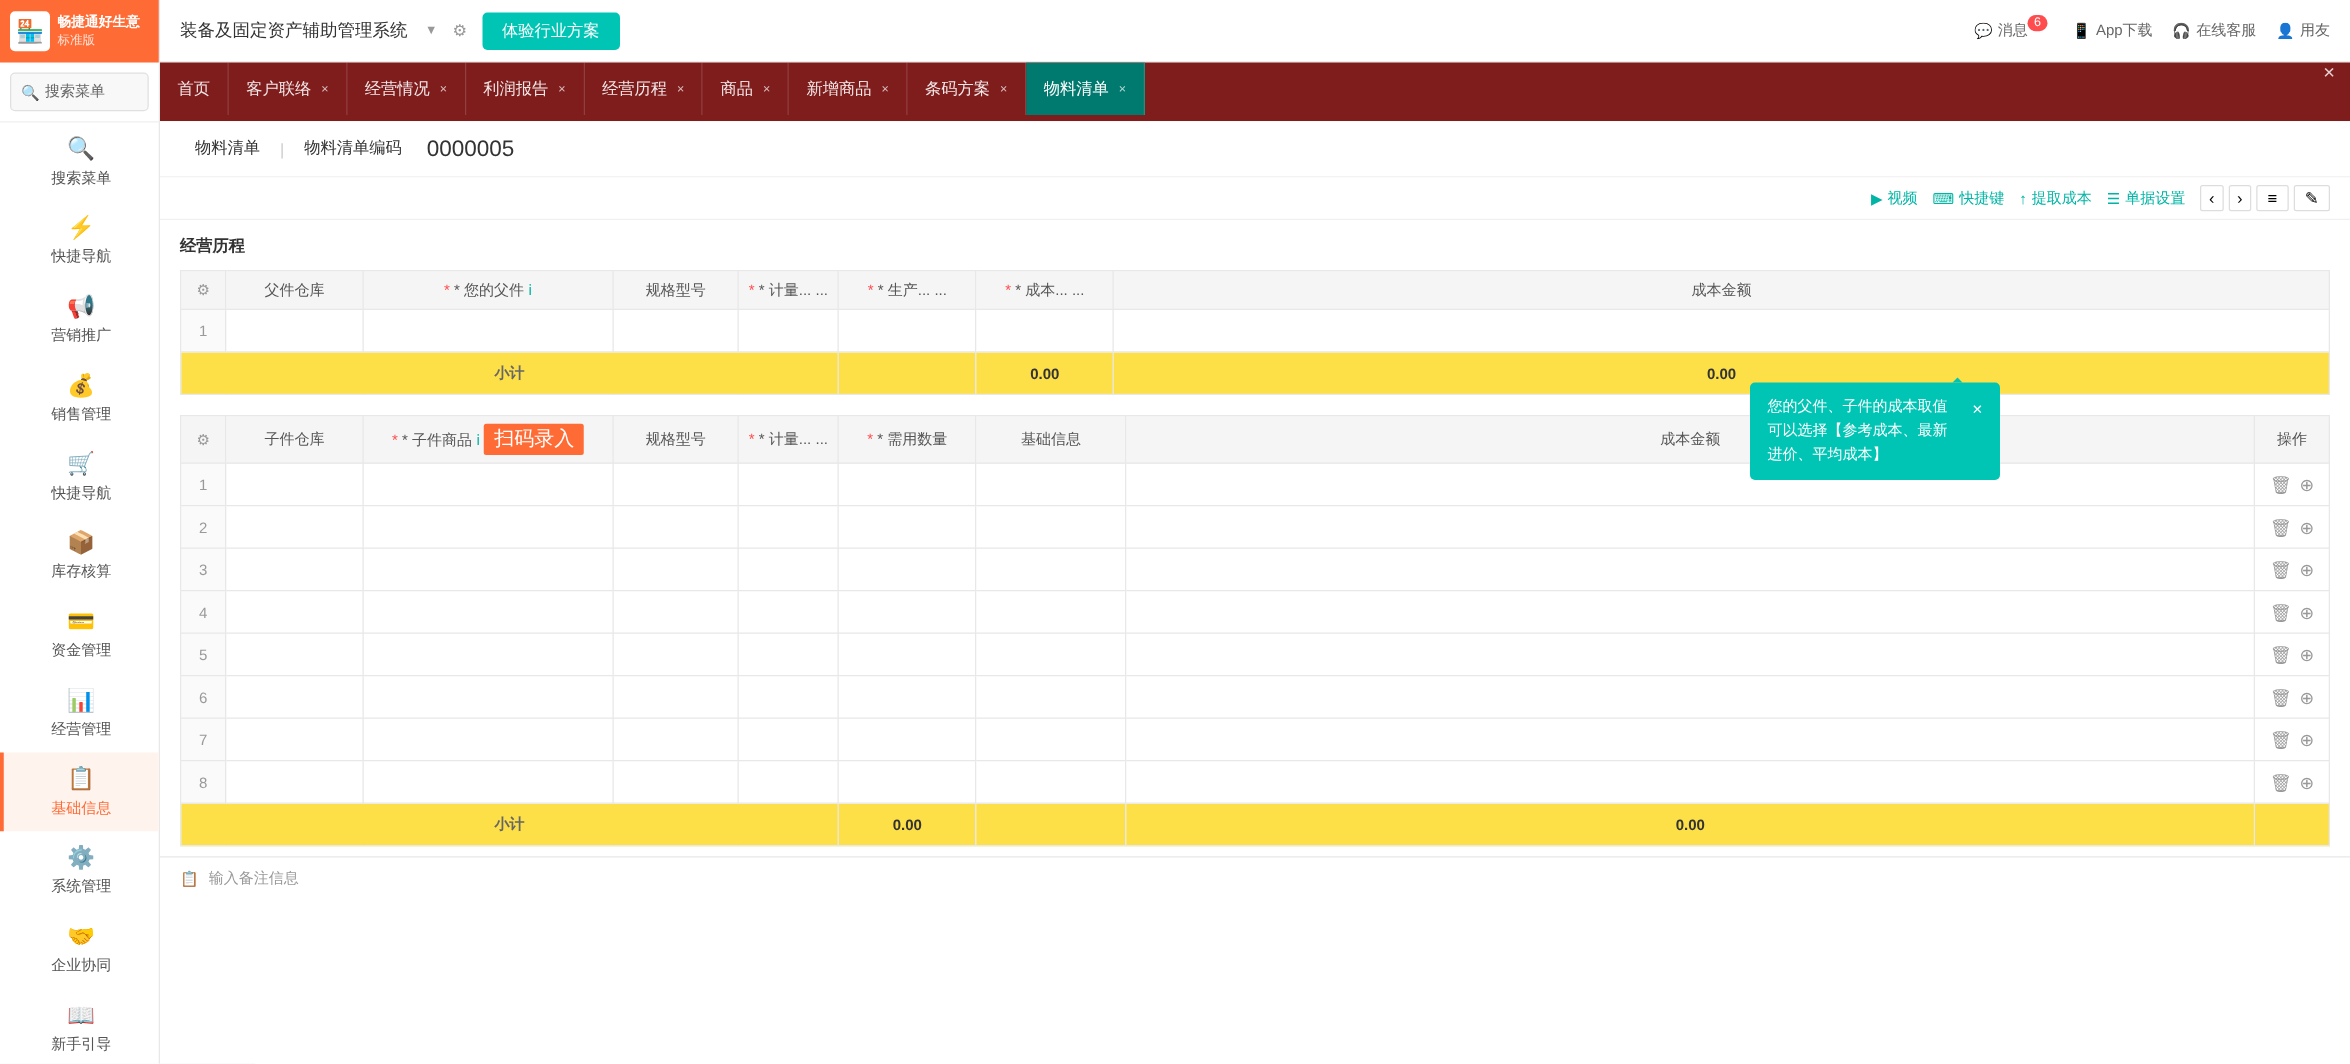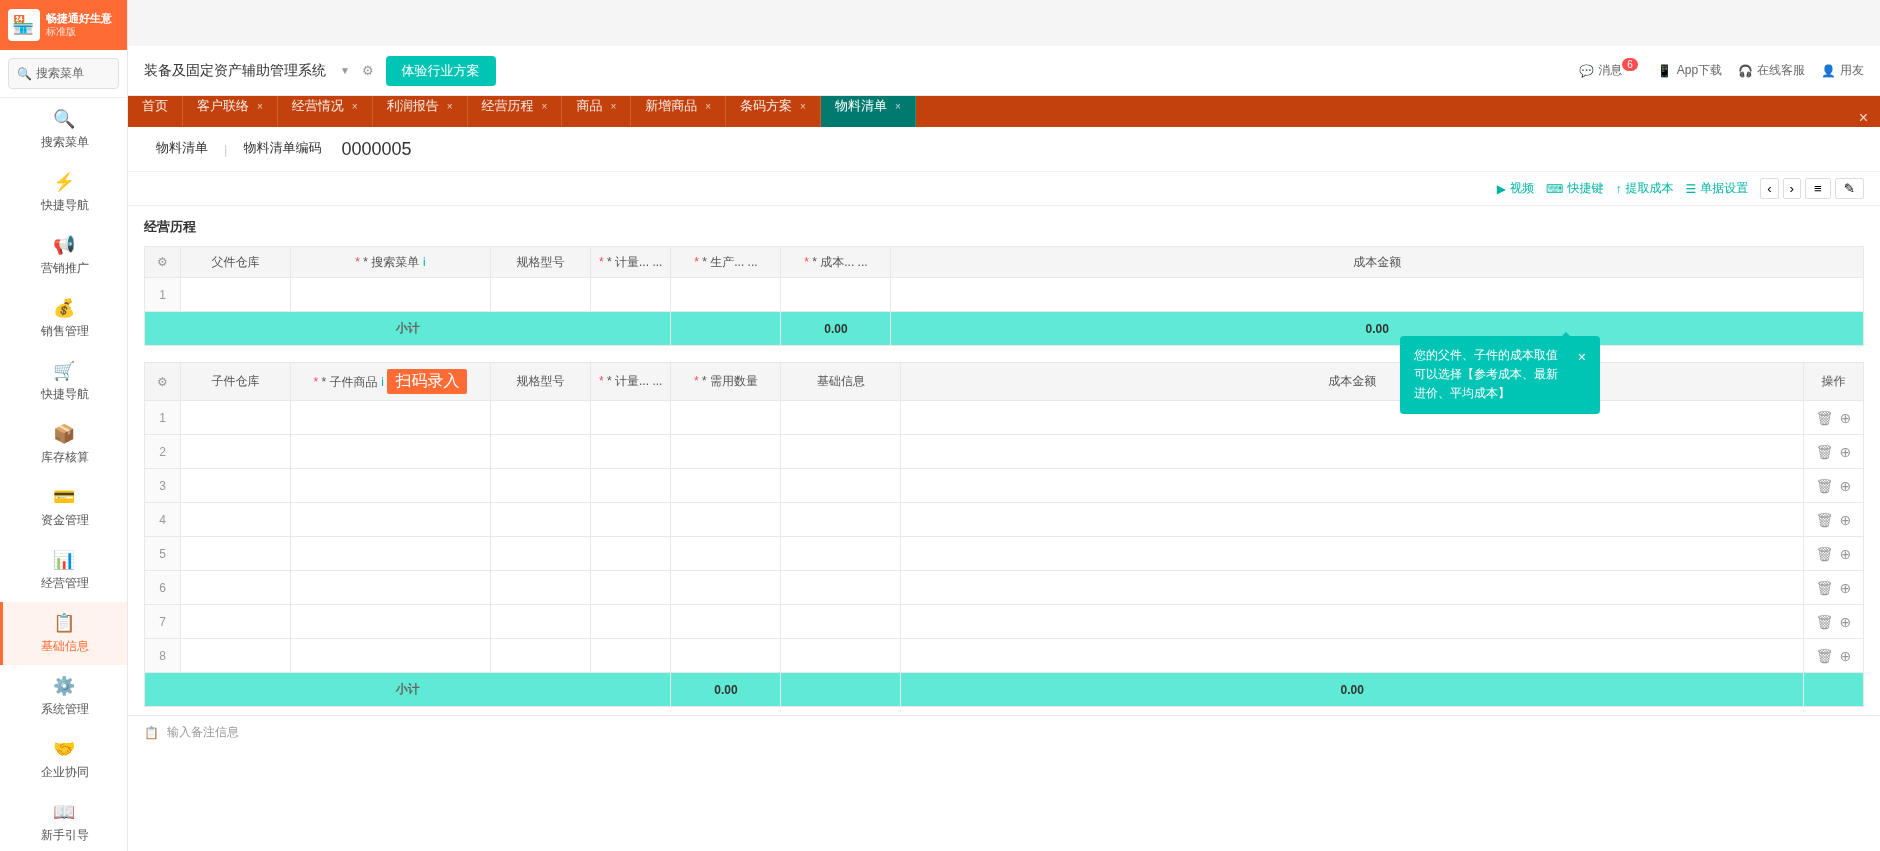--- a/index.html
+++ b/index.html
@@ -62,21 +62,20 @@
 
     
     .top-header {
       background: #fff;
       height: 50px;
       display: flex;
       align-items: center;
       justify-content: space-between;
       padding: 0 16px;
       border-bottom: 1px solid #e8e8e8;
-      margin-top: 46px;
     }
     .top-header-left {
       display: flex; align-items: center; gap: 12px;
     }
     .system-title { font-size: 14px; color: #333; }
     .header-actions { display: flex; align-items: center; gap: 16px; }
     .header-btn {
       background: #00c5b5; color: #fff;
       border: none; border-radius: 4px; padding: 6px 16px;
       cursor: pointer; font-size: 13px;
@@ -86,24 +85,24 @@
       color: #666; font-size: 12px; cursor: pointer;
     }
     .badge {
       background: #ff4d4f; color: #fff;
       border-radius: 10px; padding: 1px 5px; font-size: 10px;
       position: relative; top: -6px; left: -4px;
     }
 
     
     .nav-tabs {
-      background: #c2410c;
+      background: #7f1d1d;
       display: flex;
-      align-items: flex-end;
-      height: 31px;
+      align-items: flex-start;
+      height: 47px;
       overflow-x: auto;
       flex-shrink: 0;
     }
     .nav-tab {
       padding: 0 14px;
       height: 42px;
       display: flex; align-items: center; gap: 4px;
       color: rgba(255,255,255,0.9);
       cursor: pointer; font-size: 13px;
       white-space: nowrap;
@@ -176,21 +175,21 @@
       padding: 0;
       height: 34px;
       text-align: center;
       vertical-align: middle;
     }
     .data-table .row-num {
       color: #999; width: 30px;
       background: #fafafa;
     }
     .subtotal-row td {
-      background: #5eead4;
+      background: #fde047;
       font-weight: bold;
       padding: 6px 8px;
     }
     .subtotal-label { text-align: left; padding-left: 8px; color: #666; }
     .subtotal-value { text-align: right; padding-right: 8px; color: #333; }
 
     
     .scan-btn {
       background: #ff6b35; color: #fff;
       border: none; border-radius: 2px; padding: 2px 8px;
@@ -448,21 +447,21 @@
           <thead>
             <tr>
               <th class="col-settings">
                 <span class="settings-icon">⚙</span>
               </th>
               <th class="col-warehouse">
                 <span>父件仓库</span>
               </th>
               <th class="col-product">
                 <span style="color:#ff4d4f">*</span>
-                <span>* 搜索菜单</span>
+                <span>* 您的父件</span>
                 <span style="color:#00b5a5;cursor:pointer;">ℹ</span>
               </th>
               <th class="col-spec">
                 <span>规格型号</span>
               </th>
               <th class="col-unit">
                 <span style="color:#ff4d4f">*</span>
                 <span>* 计量...</span>
                 <span>...</span>
               </th>

